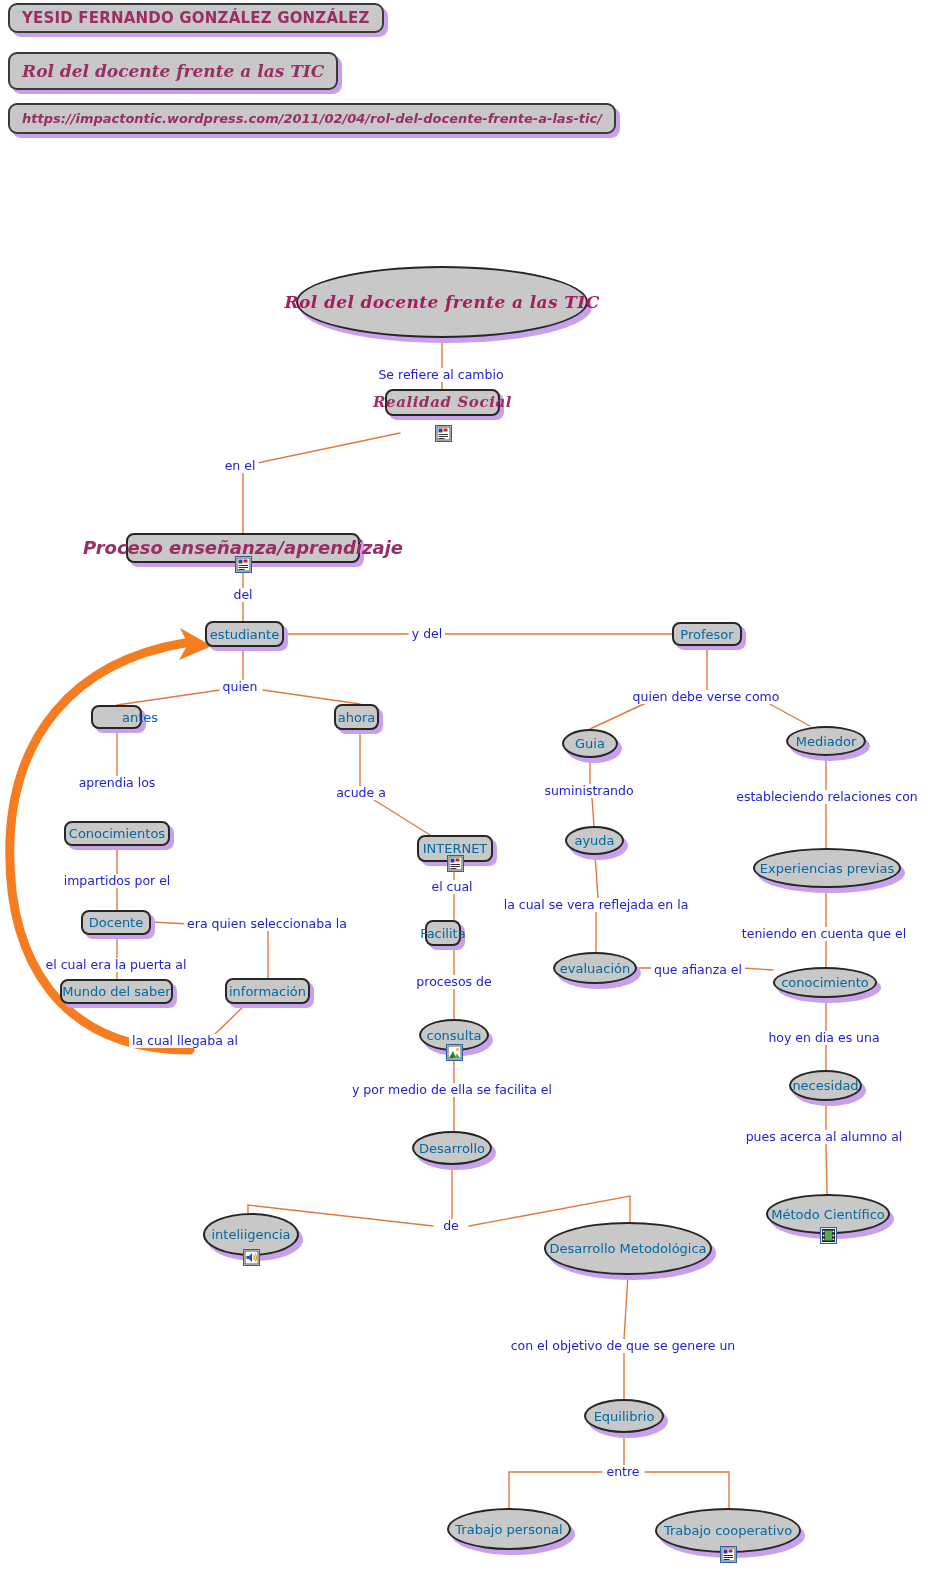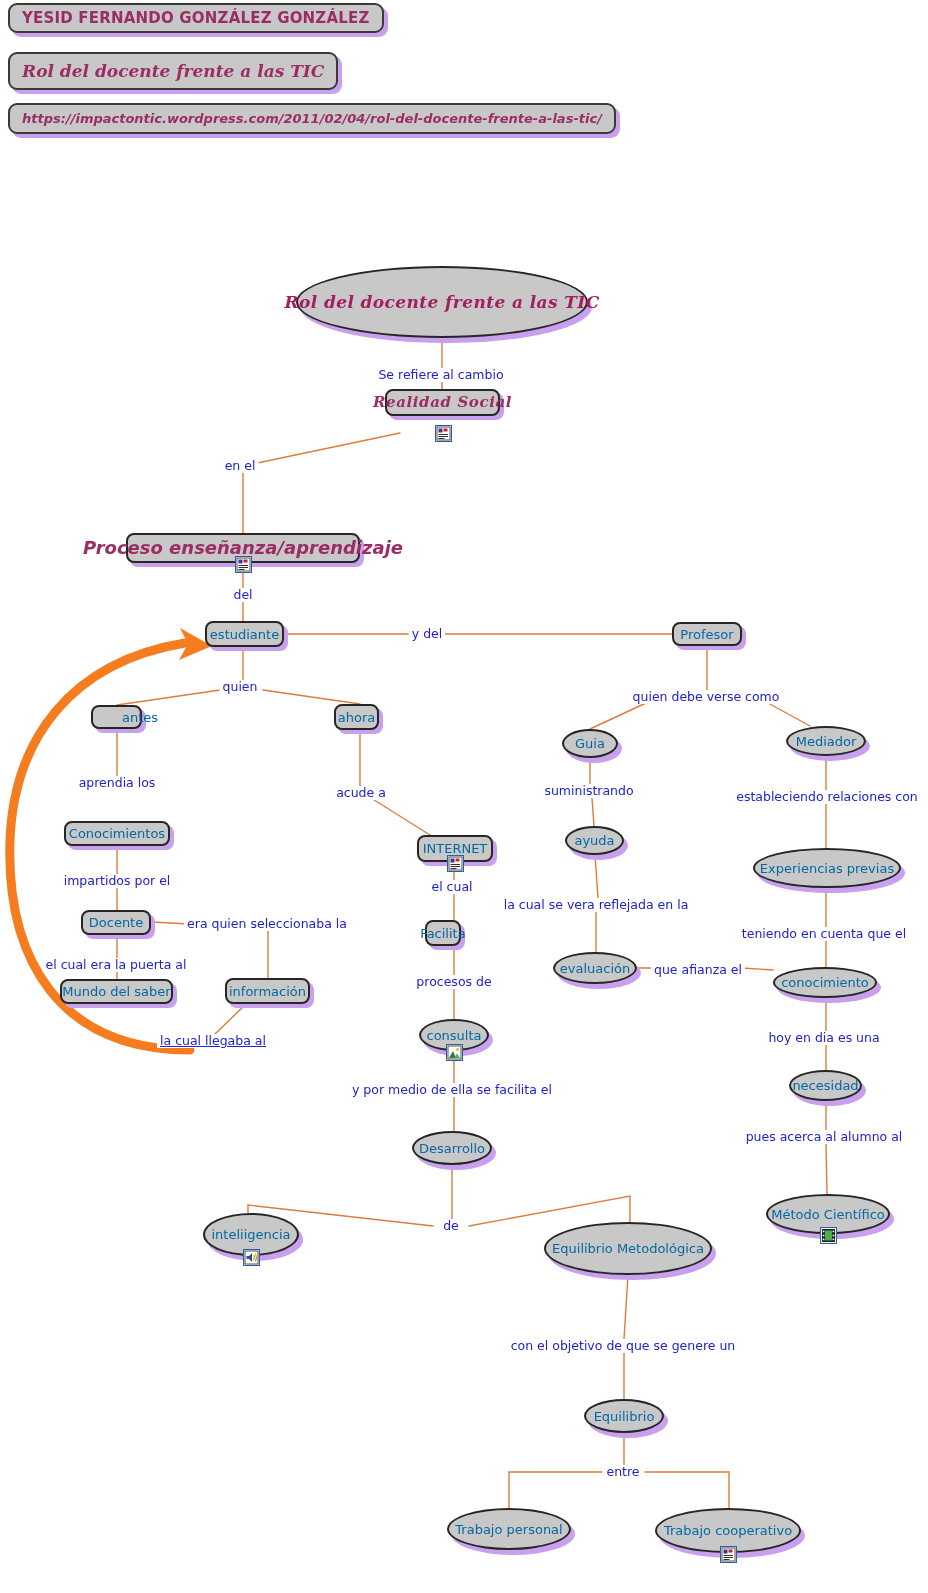--- a/index.html
+++ b/index.html
@@ -341,21 +341,21 @@
     </div>
     <span class="resicon" style="left: 243px; top: 1249px;">
       <svg width="15" height="15" viewBox="0 0 15 15">
         <rect x="1" y="1" width="13" height="13" fill="#ffffff" stroke="#555" stroke-width="1"></rect>
         <polygon points="2.5,6 5,6 8,3 8,12 5,9 2.5,9" fill="#2b4fa8"></polygon>
         <path d="M9.5,5 Q11.5,7.5 9.5,10" stroke="#e0a000" stroke-width="1.2" fill="none"></path>
         <path d="M11,3.5 Q13.8,7.5 11,11.5" stroke="#e0a000" stroke-width="1.2" fill="none"></path>
       </svg>
     </span>
     <div class="node oval" style="left: 544px; top: 1222px; width: 168px; height: 53px;">
-      <span class="lbl">Equilibrio Metodológica</span>
+      <span class="lbl">Desarrollo Metodológica</span>
     </div>
     <div class="node oval" style="left: 584px; top: 1399px; width: 80px; height: 34px;">
       <span class="lbl">Equilibrio</span>
     </div>
     <div class="node oval" style="left: 447px; top: 1508px; width: 124px; height: 42px;">
       <span class="lbl">Trabajo personal</span>
     </div>
     <div class="node oval" style="left: 655px; top: 1508px; width: 146px; height: 45px;">
       <span class="lbl">Trabajo cooperativo</span>
     </div>
@@ -383,20 +383,20 @@
     <div class="linklbl" style="left: 589px; top: 791px;">suministrando</div>
     <div class="linklbl" style="left: 827px; top: 797px;">estableciendo relaciones con</div>
     <div class="linklbl" style="left: 117px; top: 881px;">impartidos por el</div>
     <div class="linklbl" style="left: 452px; top: 887px;">el cual</div>
     <div class="linklbl" style="left: 596px; top: 905px;">la cual se vera reflejada en la</div>
     <div class="linklbl" style="left: 267px; top: 924px;">era quien seleccionaba la</div>
     <div class="linklbl" style="left: 824px; top: 934px;">teniendo en cuenta que el</div>
     <div class="linklbl" style="left: 116px; top: 965px;">el cual era la puerta al</div>
     <div class="linklbl" style="left: 454px; top: 982px;">procesos de</div>
     <div class="linklbl" style="left: 698px; top: 970px;">que afianza el</div>
-    <div class="linklbl" style="left: 213px; top: 1041px; text-decoration: underline;">la cual llegaba al</div>
+    <div class="linklbl" style="left: 185px; top: 1041px;">la cual llegaba al</div>
     <div class="linklbl" style="left: 824px; top: 1038px;">hoy en dia es una</div>
     <div class="linklbl" style="left: 452px; top: 1090px;">y por medio de ella se facilita el</div>
     <div class="linklbl" style="left: 824px; top: 1137px;">pues acerca al alumno al</div>
     <div class="linklbl" style="left: 451px; top: 1226px;">de</div>
     <div class="linklbl" style="left: 623px; top: 1346px;">con el objetivo de que se genere un</div>
     <div class="linklbl" style="left: 623px; top: 1472px;">entre</div>
   </div>
 
 </body></html>

